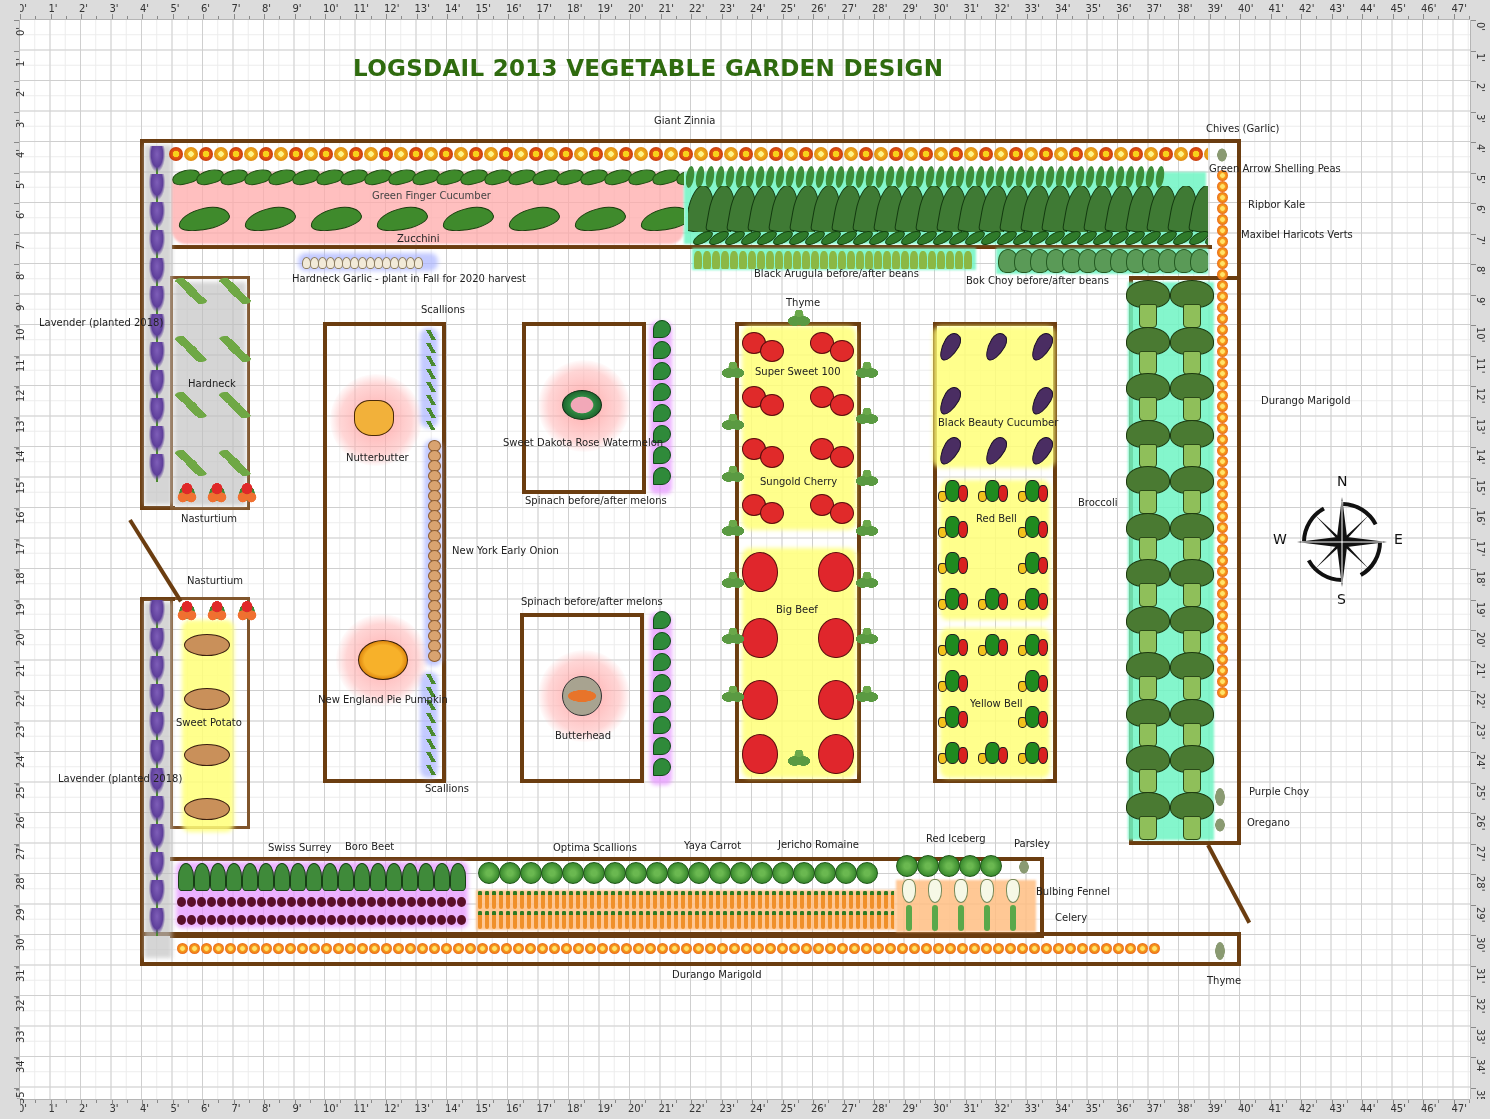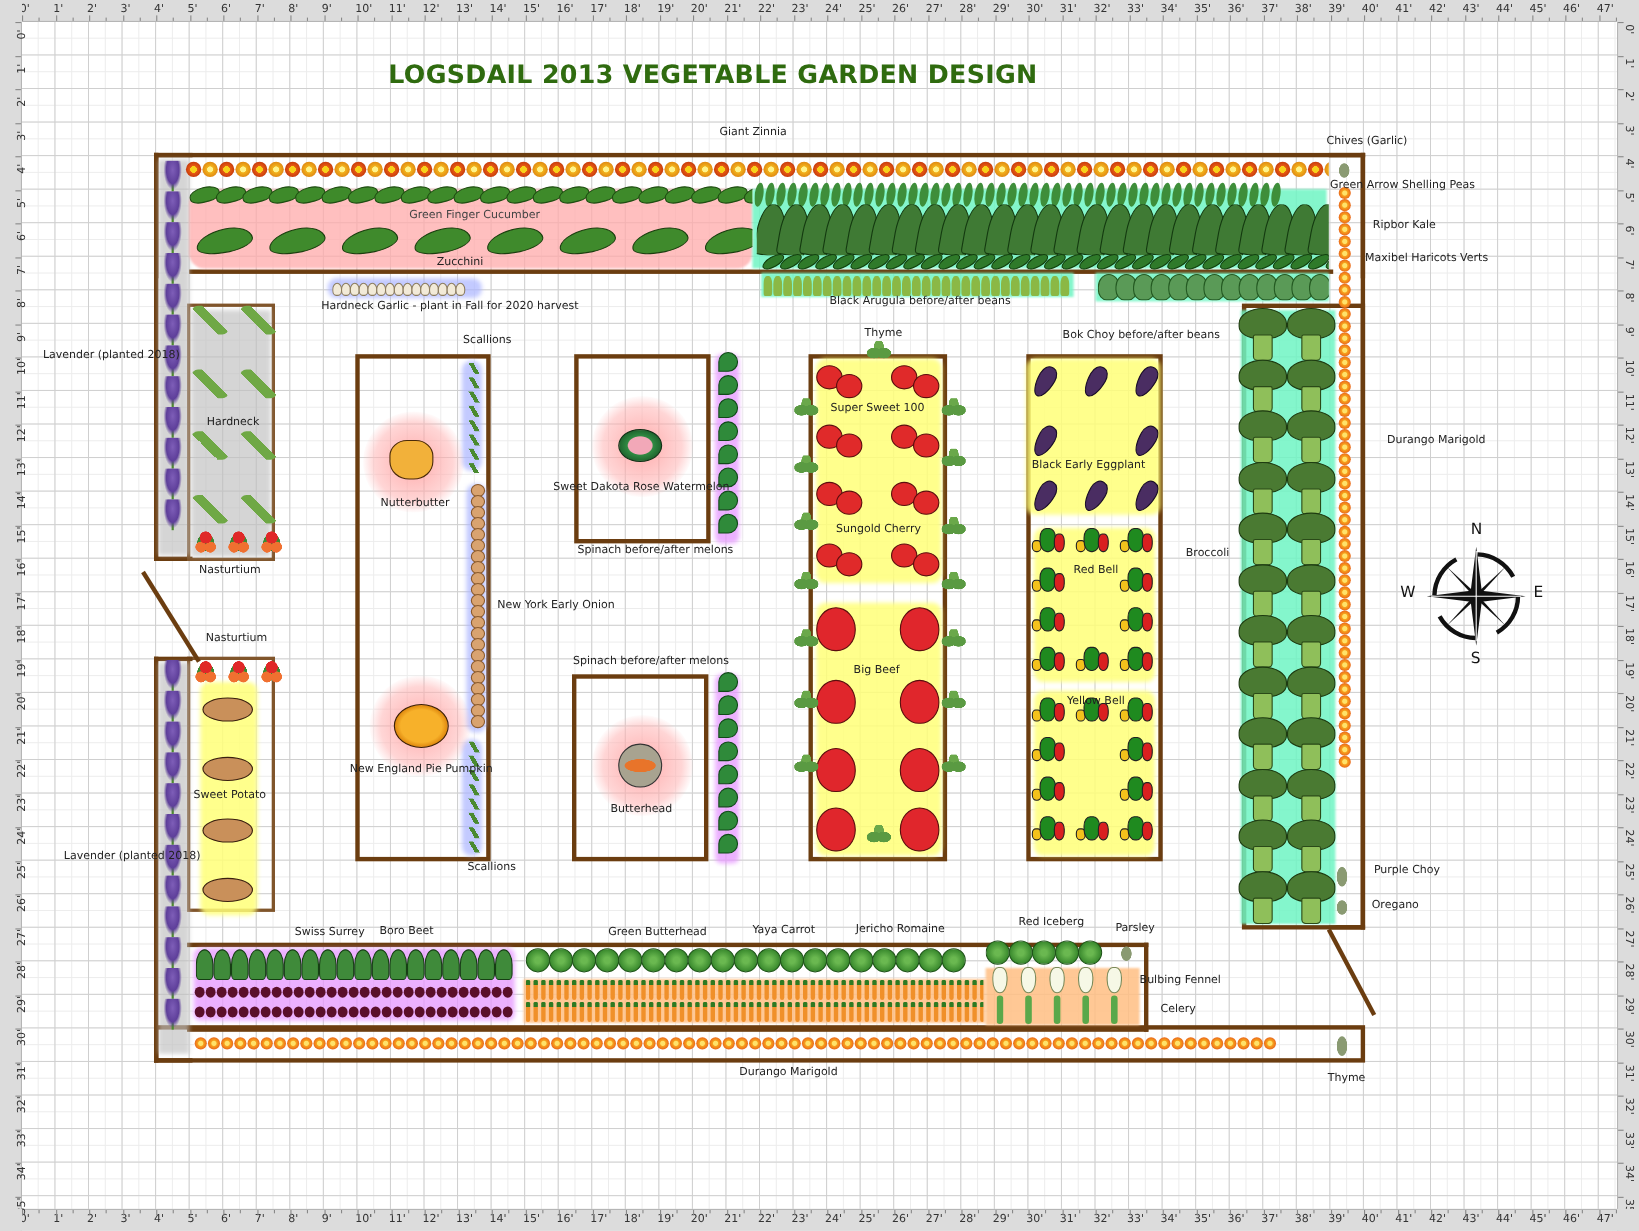--- a/index.html
+++ b/index.html
@@ -1608,50 +1608,50 @@
 
 <span class="lbl" style="left:654px;top:115px;">Giant Zinnia</span>
 <span class="lbl" style="left:1206px;top:123px;">Chives (Garlic)</span>
 <span class="lbl" style="left:1209px;top:163px;">Green Arrow Shelling Peas</span>
 <span class="lbl" style="left:1248px;top:199px;">Ripbor Kale</span>
 <span class="lbl" style="left:1241px;top:229px;">Maxibel Haricots Verts</span>
 <span class="lbl" style="left:372px;top:190px;color:#444;">Green Finger Cucumber</span>
 <span class="lbl" style="left:397px;top:233px;">Zucchini</span>
 <span class="lbl" style="left:292px;top:273px;">Hardneck Garlic - plant in Fall for 2020 harvest</span>
 <span class="lbl" style="left:754px;top:268px;">Black Arugula before/after beans</span>
-<span class="lbl" style="left:966px;top:275px;margin-top:24px;">Bok Choy before/after beans</span>
+<span class="lbl" style="left:966px;top:275px;">Bok Choy before/after beans</span>
 <span class="lbl" style="left:39px;top:317px;">Lavender (planted 2018)</span>
 <span class="lbl" style="left:188px;top:378px;">Hardneck</span>
 <span class="lbl" style="left:181px;top:513px;">Nasturtium</span>
 <span class="lbl" style="left:421px;top:304px;">Scallions</span>
 <span class="lbl" style="left:346px;top:452px;">Nutterbutter</span>
 <span class="lbl" style="left:503px;top:437px;">Sweet Dakota Rose Watermelon</span>
 <span class="lbl" style="left:525px;top:495px;">Spinach before/after melons</span>
 <span class="lbl" style="left:786px;top:297px;">Thyme</span>
 <span class="lbl" style="left:755px;top:366px;">Super Sweet 100</span>
 <span class="lbl" style="left:760px;top:476px;">Sungold Cherry</span>
-<span class="lbl" style="left:938px;top:417px;">Black Early Eggplant</span>
+<span class="lbl" style="left:938px;top:417px;">Black Beauty Cucumber</span>
 <span class="lbl" style="left:976px;top:513px;">Red Bell</span>
 <span class="lbl" style="left:1078px;top:497px;">Broccoli</span>
 <span class="lbl" style="left:1261px;top:395px;">Durango Marigold</span>
 <span class="lbl" style="left:452px;top:545px;">New York Early Onion</span>
 <span class="lbl" style="left:187px;top:575px;">Nasturtium</span>
 <span class="lbl" style="left:521px;top:596px;">Spinach before/after melons</span>
 <span class="lbl" style="left:776px;top:604px;">Big Beef</span>
-<span class="lbl" style="left:970px;top:632px;">Yellow Bell</span>
+<span class="lbl" style="left:970px;top:698px;">Yellow Bell</span>
 <span class="lbl" style="left:318px;top:694px;">New England Pie Pumpkin</span>
 <span class="lbl" style="left:176px;top:717px;">Sweet Potato</span>
 <span class="lbl" style="left:555px;top:730px;">Butterhead</span>
 <span class="lbl" style="left:58px;top:773px;">Lavender (planted 2018)</span>
 <span class="lbl" style="left:425px;top:783px;">Scallions</span>
 <span class="lbl" style="left:1249px;top:786px;">Purple Choy</span>
 <span class="lbl" style="left:1247px;top:817px;">Oregano</span>
 <span class="lbl" style="left:268px;top:842px;">Swiss Surrey</span>
 <span class="lbl" style="left:345px;top:841px;">Boro Beet</span>
-<span class="lbl" style="left:553px;top:842px;">Green Butterhead</span>
+<span class="lbl" style="left:553px;top:842px;">Optima Scallions</span>
 <span class="lbl" style="left:684px;top:840px;">Yaya Carrot</span>
 <span class="lbl" style="left:778px;top:839px;">Jericho Romaine</span>
 <span class="lbl" style="left:926px;top:833px;">Red Iceberg</span>
 <span class="lbl" style="left:1014px;top:838px;">Parsley</span>
 <span class="lbl" style="left:1036px;top:886px;">Bulbing Fennel</span>
 <span class="lbl" style="left:1055px;top:912px;">Celery</span>
 <span class="lbl" style="left:672px;top:969px;">Durango Marigold</span>
 <span class="lbl" style="left:1207px;top:975px;">Thyme</span>
 
 </body></html>

